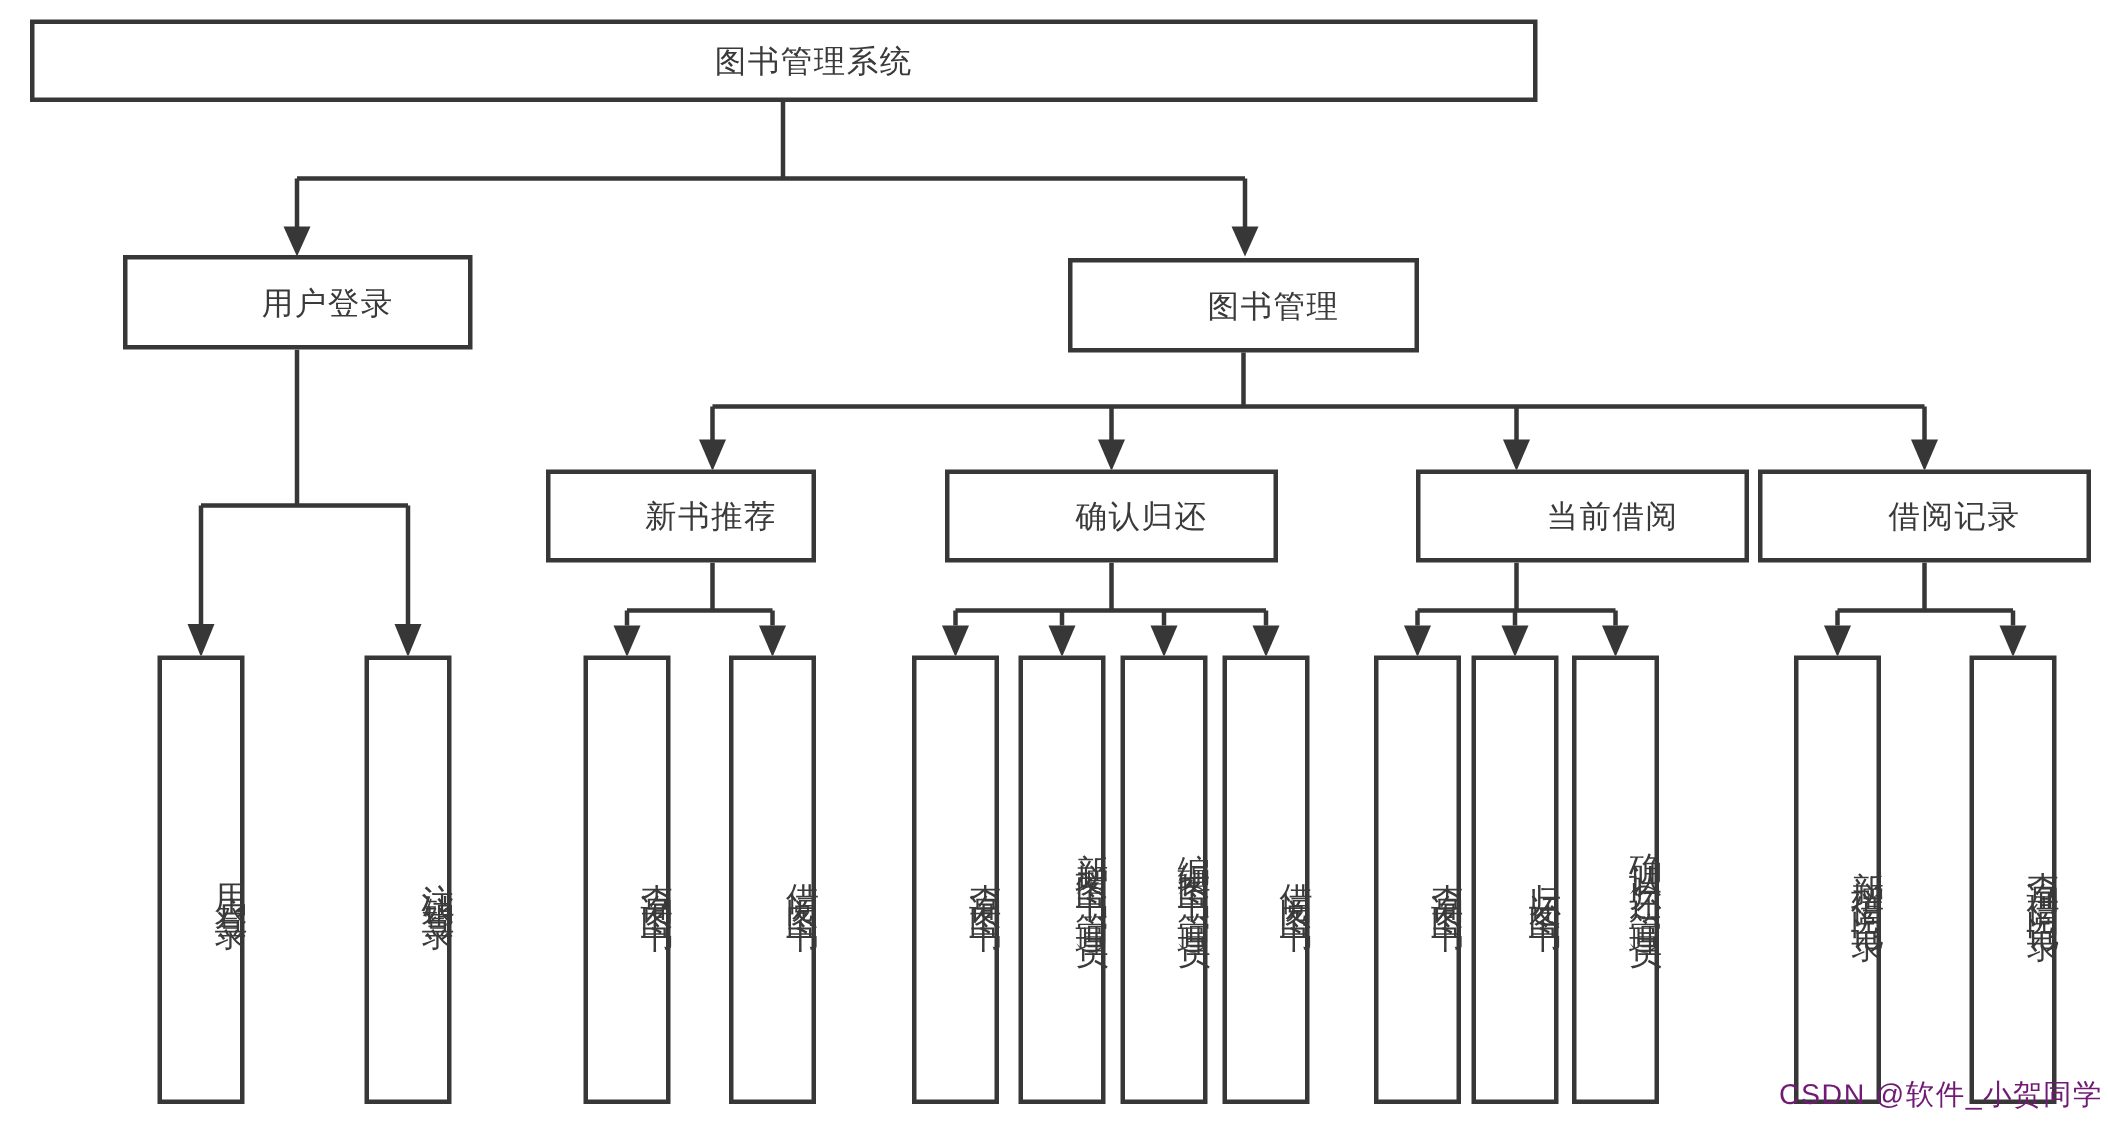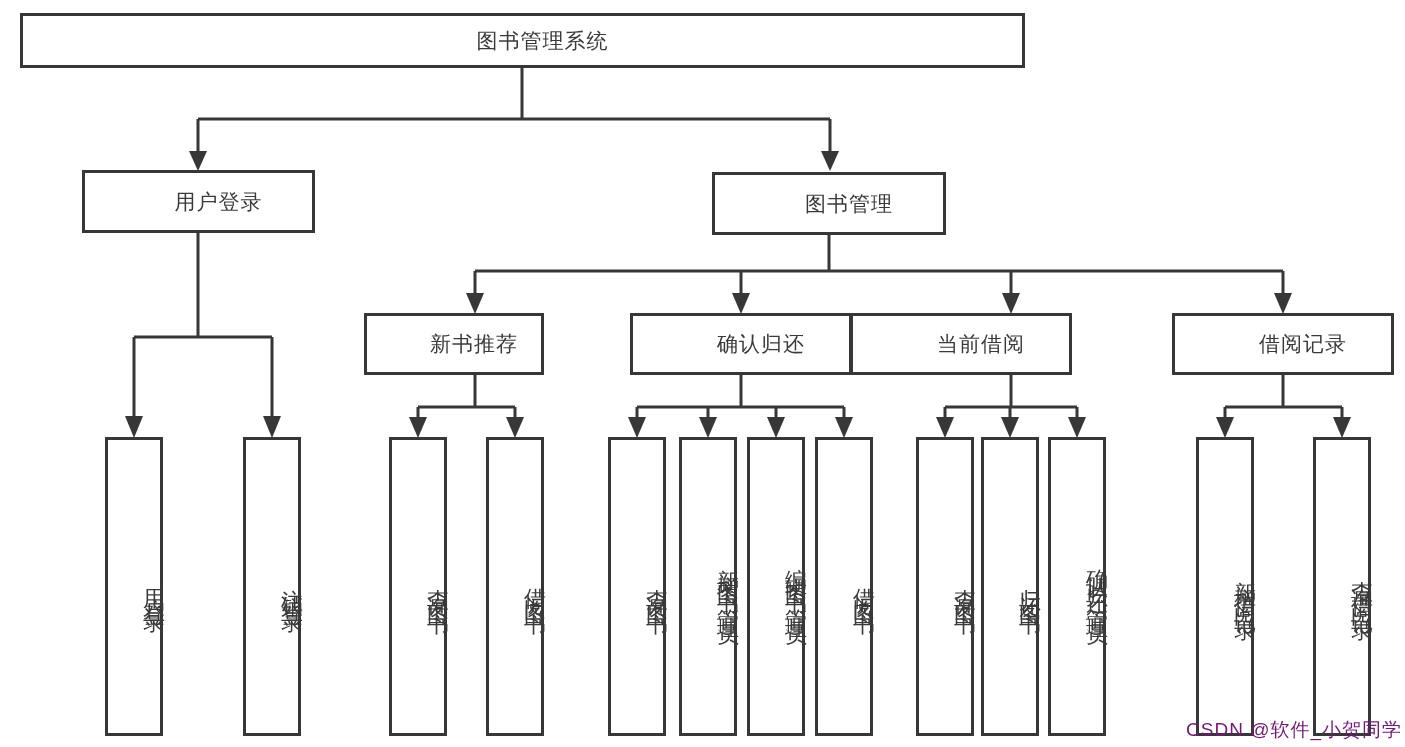--- a/index.html
+++ b/index.html
@@ -25,21 +25,21 @@
     font-size:22px; letter-spacing:8px; line-height:1; color:#3a3a3a;
     white-space:nowrap;
   }
 
   
   .n-root           { left:20px;   top:13px;  width:1005px; height:55px; }
   .n-user-login     { left:82px;   top:170px; width:233px;  height:63px; }
   .n-book-mgmt      { left:712px;  top:172px; width:234px;  height:63px; }
   .n-new-books      { left:364px;  top:313px; width:180px;  height:62px; }
   .n-book-borrow    { left:630px;  top:313px; width:222px;  height:62px; }
-  .n-current-borrow { left:850px;  top:313px; width:222px;  height:62px; }
+  .n-current-borrow { left:944px;  top:313px; width:222px;  height:62px; }
   .n-borrow-records { left:1172px; top:313px; width:222px;  height:62px; }
 
   
   .v-user-login  { left:105px; }
   .v-logout      { left:243px; }
   .v-nb-query    { left:389px; }
   .v-nb-borrow   { left:486px; }
   .v-bb-query    { left:608px; }
   .v-bb-add      { left:679px; }
   .v-bb-edit     { left:747px; }

